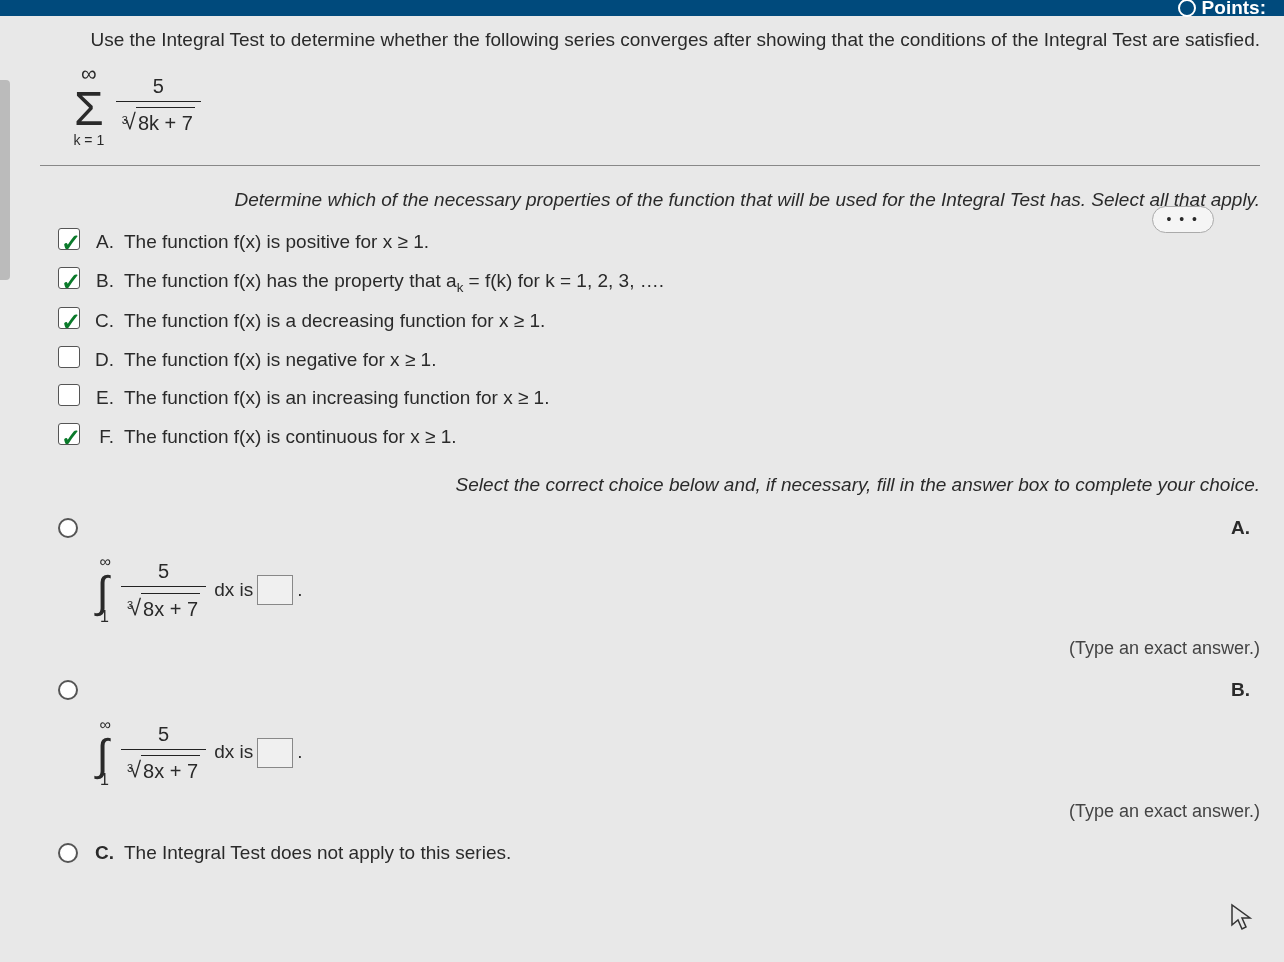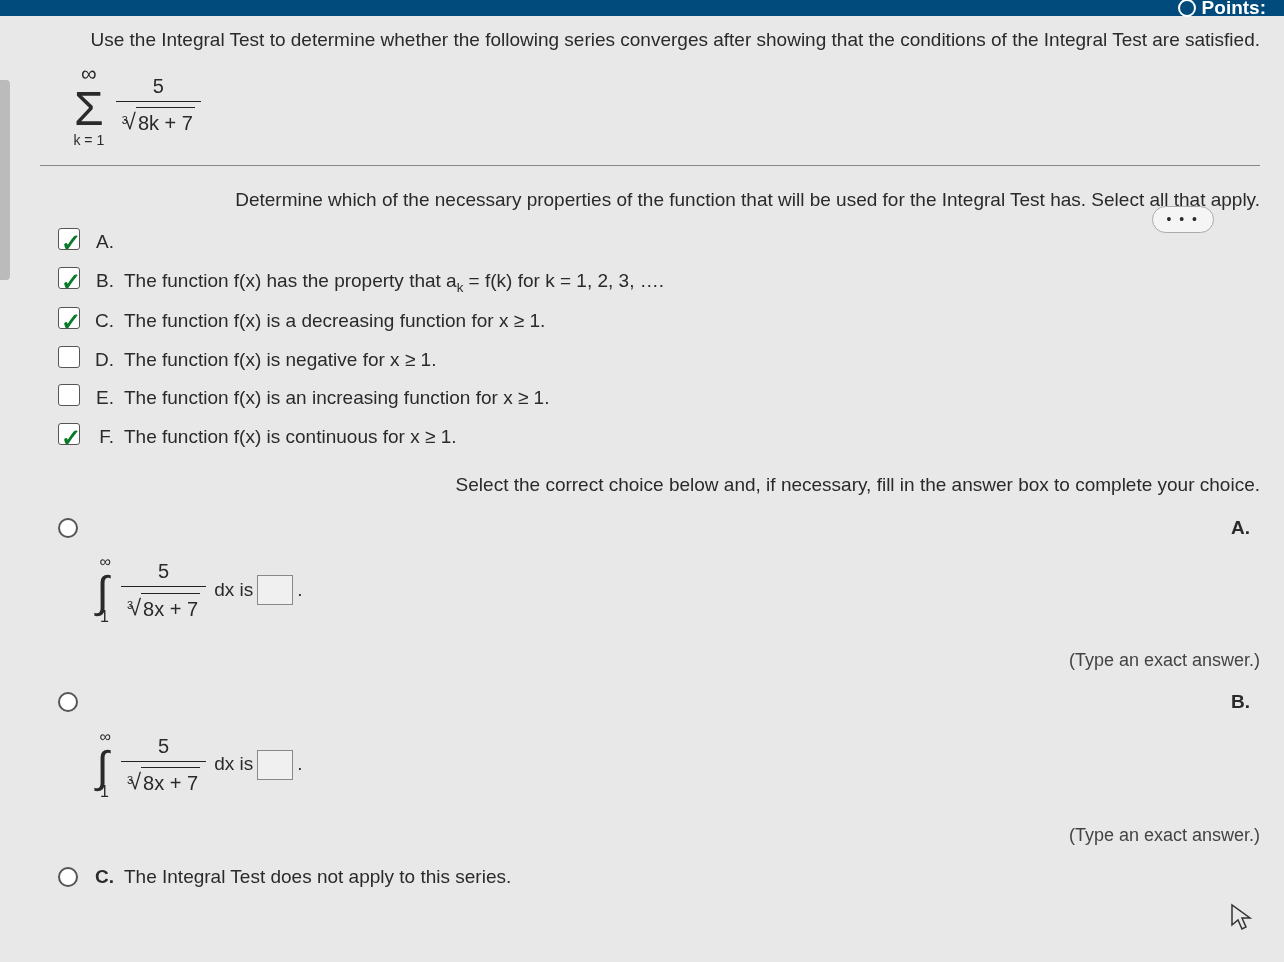--- a/index.html
+++ b/index.html
@@ -48,21 +48,21 @@
 .root { display:inline-flex; align-items:flex-end;}
 .root .deg { font-size:11px; margin-right:-4px; margin-bottom:10px;}
 .root .rad { font-size:22px;}
 .root .rad-body { border-top:1.5px solid #222; padding:0 2px;}
 hr.divider { border:none; border-top:1px solid #888; margin: 18px 0;}
 .dots-btn {
   position: absolute; right: 70px; top: 206px;
   border:1px solid #aaa; border-radius: 14px; padding:2px 14px;
   background:#f5f5f5; font-size:14px; letter-spacing:2px;
 }
-.section-text { margin: 20px 0 14px 12px;}
+.section-text { margin: 20px 0 14px 12px; font-style: italic;}
 .checkbox-list { margin-left: 18px; }
 .checkbox-row { display:flex; align-items:flex-start; margin: 10px 0;}
 .checkbox-row .cb {
   width: 22px; height: 22px; border:1.5px solid #555; border-radius:3px;
   margin-right: 12px; position:relative; flex-shrink:0; background:#fff;
 }
 .checkbox-row .cb.checked::after {
   content:'✓'; position:absolute; left:2px; top:-4px;
   font-size:24px; color:#0a7a2a; font-weight:bold;
 }
@@ -77,21 +77,21 @@
 .radio-body { flex:1; }
 .integral-line { display:flex; align-items:center; flex-wrap:wrap;}
 .int-symbol { display:inline-flex; flex-direction:column; align-items:center; margin:0 4px;}
 .int-symbol .itop { font-size:16px; align-self:flex-end; margin-right:-2px;}
 .int-symbol .isign { font-size:44px; line-height:0.8;}
 .int-symbol .ibot { font-size:16px; align-self:flex-start; margin-left:4px; margin-top:-4px;}
 .answer-box {
   width:36px; height:30px; border:1px solid #888; background:#f0f0f0;
   display:inline-block; margin: 0 4px;
 }
-.help-text { color:#444; font-size:18px; margin-top:18px;}
+.help-text { color:#444; font-size:18px; margin-top:6px;}
 .cursor-icon {
   position:absolute; right:30px; bottom:20px;
   font-size:26px; color:#333;
 }
 .side-stub {
   position:absolute; left:0; top:80px; width:10px; height:200px;
   background:#bbb; border-radius:0 4px 4px 0;
 }
 </style>
 </head>
@@ -128,20 +128,21 @@
 
   <hr class="divider">
   <div class="dots-btn">• • •</div>
 
   <div class="section-text">Determine which of the necessary properties of the function that will be used for the Integral Test has. Select all that apply.</div>
 
   <div class="checkbox-list">
     <div class="checkbox-row">
       <span class="cb checked"></span>
       <span class="opt-letter">A.</span>
+      <span>The function f(x) is positive for x ≥ 1.</span>
     </div>
     <div class="checkbox-row">
       <span class="cb checked"></span>
       <span class="opt-letter">B.</span>
       <span>
         <span>The function f(x) has the property that a</span><span class="sub">k</span><span> = f(k) for k = 1, 2, 3, ….</span>
       </span>
     </div>
     <div class="checkbox-row">
       <span class="cb checked"></span>

